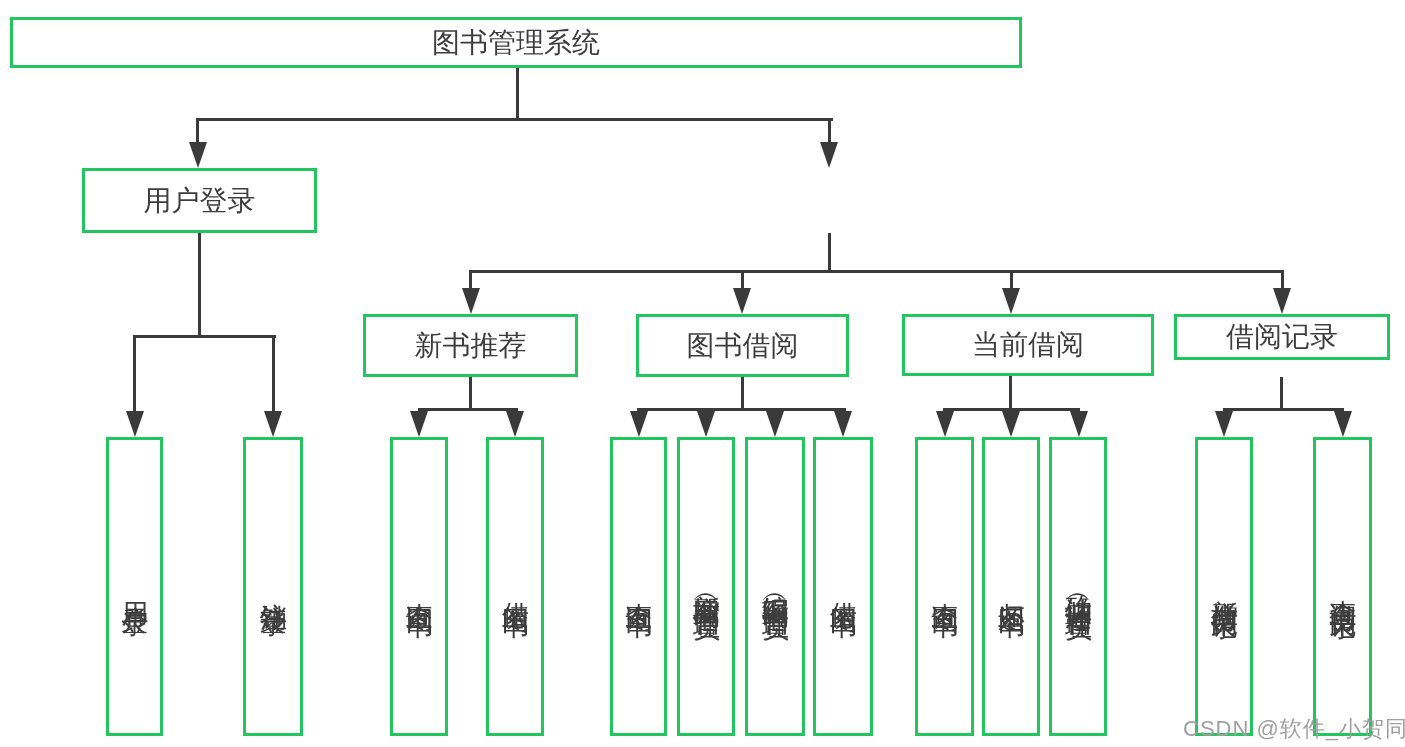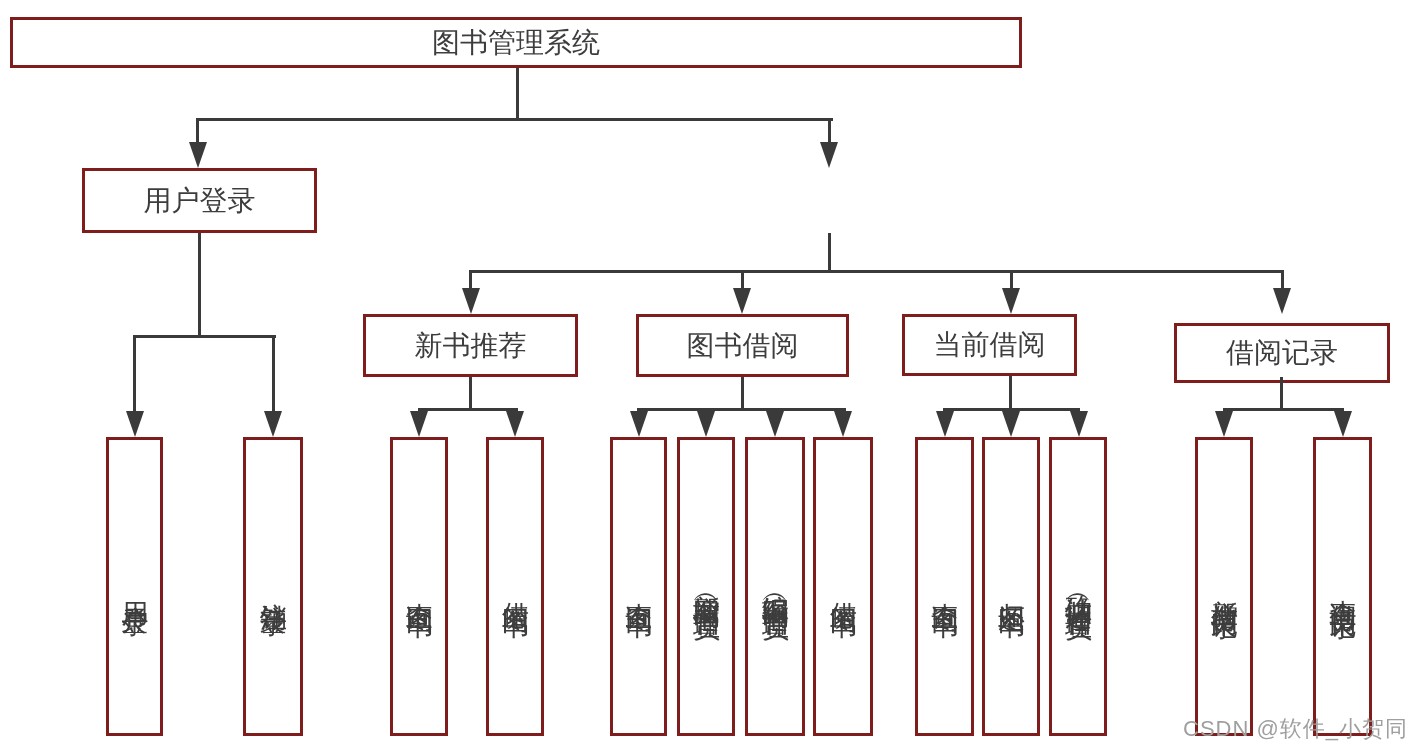--- a/index.html
+++ b/index.html
@@ -1,21 +1,21 @@
 <!DOCTYPE html>
 <html><head>
 <meta charset="utf-8">
 <style>
   html,body{margin:0;padding:0;background:#fff;}
   .canvas{
     position:relative;width:1405px;height:747px;background:#ffffff;overflow:hidden;
     font-family:"Liberation Sans", sans-serif;
   }
   .box{
-    position:absolute;box-sizing:border-box;border:3px solid #7f1d1d;background:#ffffff;
+    position:absolute;box-sizing:border-box;border:3px solid #22c55e;background:#ffffff;
     display:flex;align-items:center;justify-content:center;
     font-size:28px;color:#3d3d3d;white-space:nowrap;
   }
   .box.v{
     writing-mode:vertical-rl;letter-spacing:3px;font-size:27px;white-space:normal;
     text-align:center;line-height:1.08;
   }
   .line{position:absolute;background:#3a3a3a;}
   .arrow{
     position:absolute;width:0;height:0;
@@ -56,22 +56,22 @@
   <div class="line" style="left:741px;top:270px;width:3px;height:22px"></div>
   <div class="line" style="left:1010px;top:270px;width:3px;height:22px"></div>
   <div class="line" style="left:1281px;top:270px;width:3px;height:22px"></div>
   <div class="arrow" style="left:462px;top:288px"></div>
   <div class="arrow" style="left:733px;top:288px"></div>
   <div class="arrow" style="left:1002px;top:288px"></div>
   <div class="arrow" style="left:1273px;top:288px"></div>
 
   <div class="box" style="left:636px;top:314px;width:213px;height:63px">图书借阅</div>
   <div class="box" style="left:363px;top:314px;width:215px;height:63px">新书推荐</div>
-  <div class="box" style="left:902px;top:314px;width:175px;height:62px">当前借阅</div>
-  <div class="box" style="left:1174px;top:323px;width:216px;height:60px">借阅记录</div>
+  <div class="box" style="left:902px;top:314px;width:252px;height:62px">当前借阅</div>
+  <div class="box" style="left:1174px;top:314px;width:216px;height:46px">借阅记录</div>
 
   <div class="line" style="left:469px;top:377px;width:3px;height:33px"></div>
   <div class="line" style="left:418px;top:408px;width:100px;height:3px"></div>
   <div class="arrow" style="left:410px;top:411px"></div>
   <div class="arrow" style="left:506px;top:411px"></div>
 
   <div class="line" style="left:741px;top:377px;width:3px;height:33px"></div>
   <div class="line" style="left:637px;top:408px;width:209px;height:3px"></div>
   <div class="arrow" style="left:630px;top:411px"></div>
   <div class="arrow" style="left:697px;top:411px"></div>

